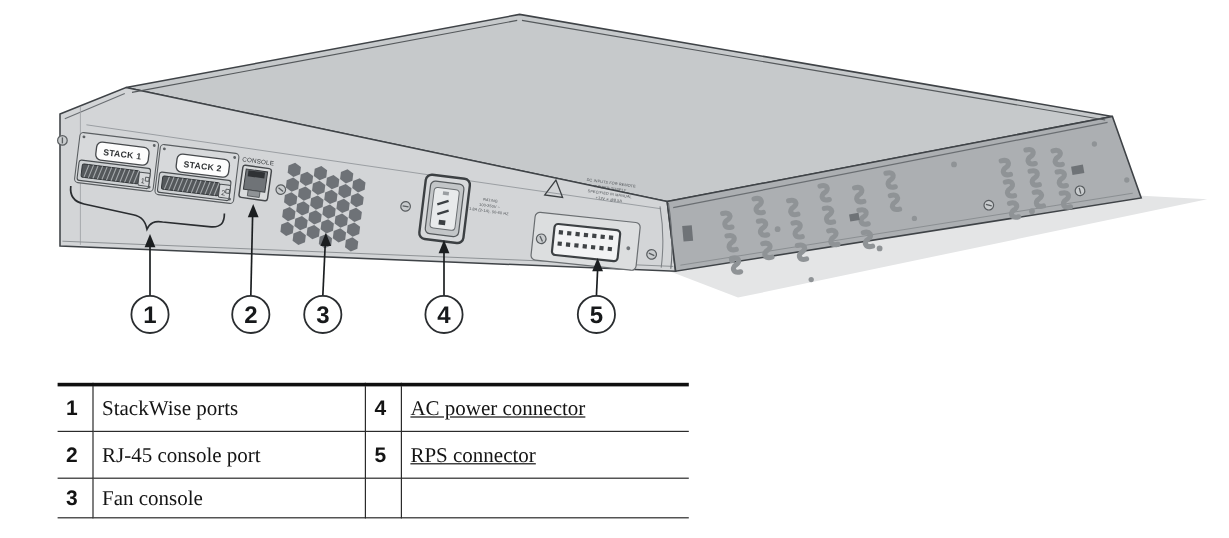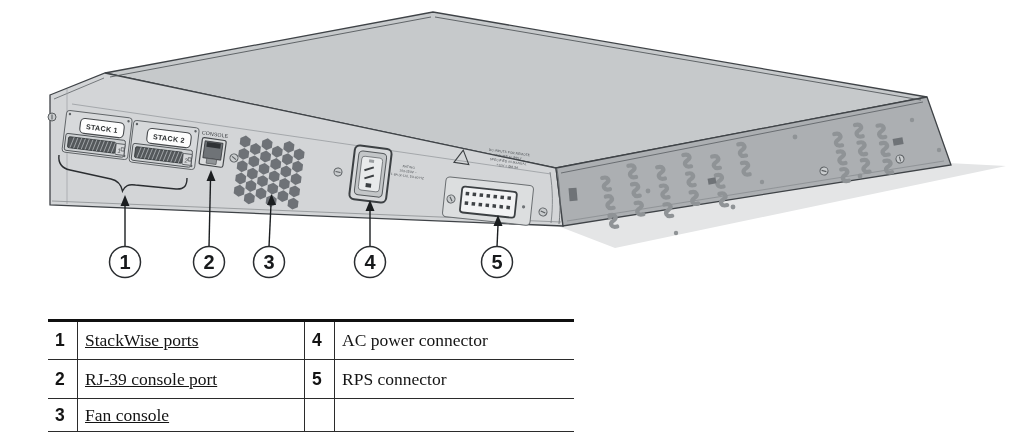--- a/index.html
+++ b/index.html
@@ -11,22 +11,22 @@
   text.callnum{font-weight:bold;font-size:20px;fill:#17191b;}
   text.portlabel{font-size:7.2px;font-weight:600;letter-spacing:.25px;fill:#2e3133;}
   table.legend{border-collapse:collapse;margin:9px 0 0 48px;border-top:3px solid #101010;
     font-family:"Liberation Serif",serif;color:#141414;table-layout:fixed;}
   table.legend td{border-bottom:1px solid #2b2b2b;padding:0 7px;vertical-align:middle;
     font-size:17.5px;overflow:hidden;white-space:nowrap;}
   table.legend tr{height:39px;}
   table.legend tr.last{height:33px;}
   td.n{width:15px;font-family:"Liberation Sans",sans-serif;font-weight:bold;font-size:16px;
     border-right:1px solid #2b2b2b;}
-  td.l1{width:212px;border-right:1px solid #2b2b2b;text-decoration:underline;}
-  td.l2{width:225px;}
+  td.l1{width:212px;border-right:1px solid #2b2b2b;}
+  td.l2{width:225px;text-decoration:underline;}
 </style>
 </head>
 <body>
 
 <div class="page">
 
 <svg width="1024" height="310" viewBox="0 0 1024 310">
   <defs>
     <g id="scr">
       <circle r="4" fill="#c9ccce" stroke="#595d60" stroke-width="1"></circle>
@@ -278,21 +278,21 @@
 <table class="legend">
   <tbody>
         <tr>
     <td class="n">1</td>
     <td class="l1">StackWise ports</td>
     <td class="n">4</td>
     <td class="l2">AC power connector</td>
   </tr>
   <tr>
     <td class="n">2</td>
-    <td class="l1">RJ-39 console port</td>
+    <td class="l1">RJ-45 console port</td>
     <td class="n">5</td>
     <td class="l2">RPS connector</td>
   </tr>
   <tr class="last">
     <td class="n">3</td>
     <td class="l1">Fan console</td>
     <td class="n"></td>
     <td class="l2"></td>
   </tr>
 </tbody>

